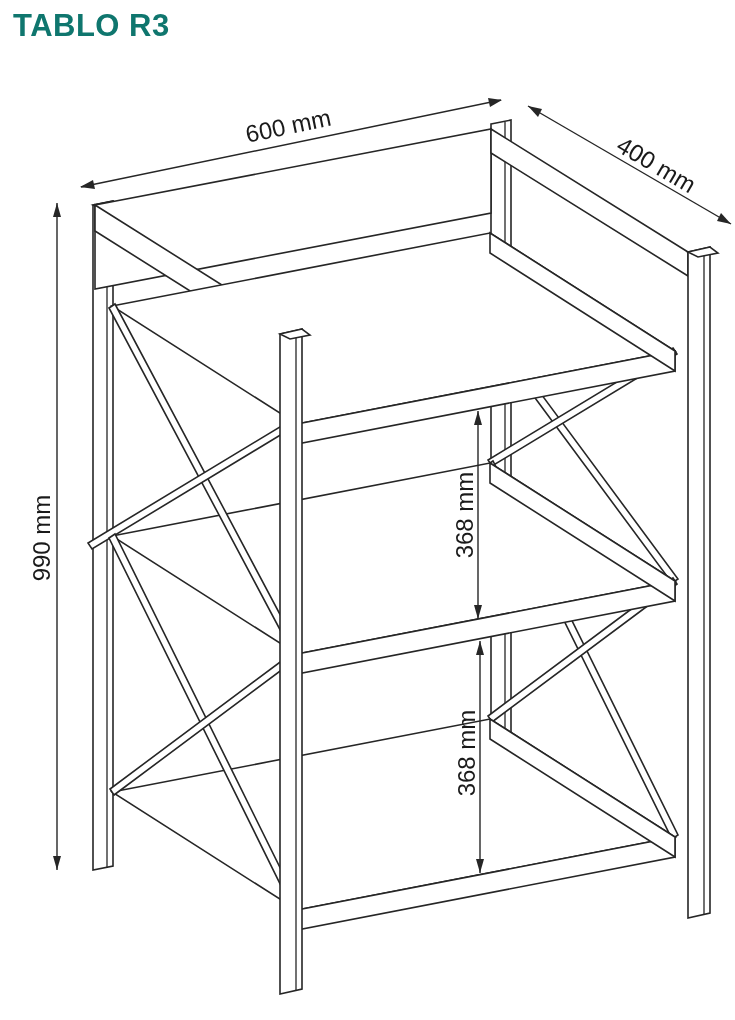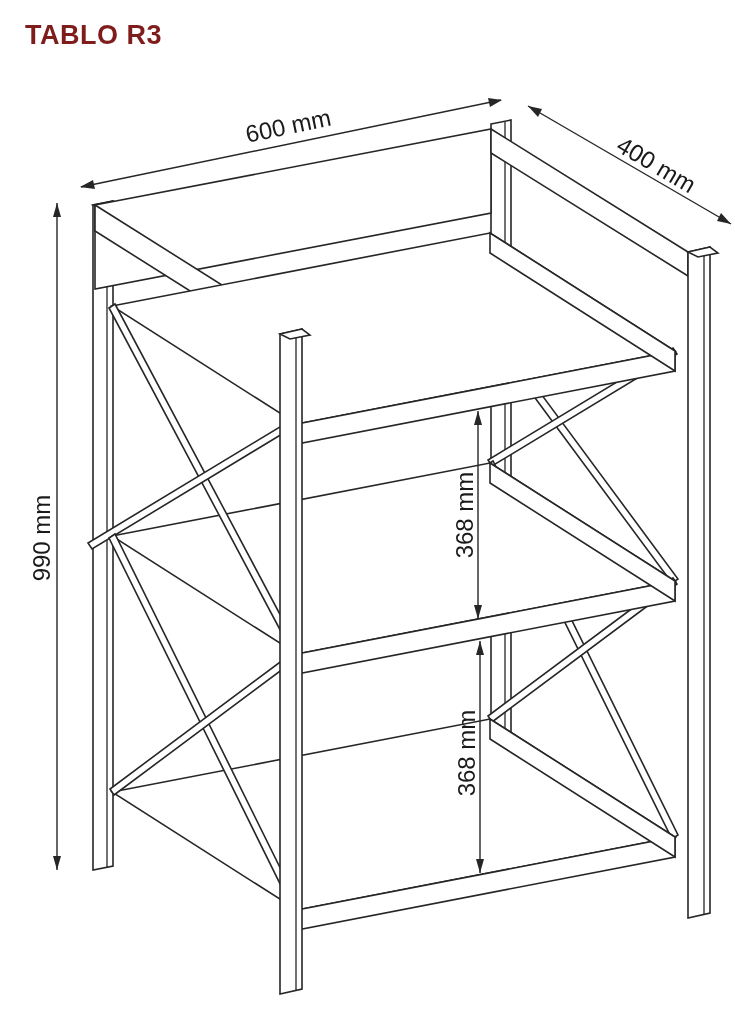--- a/index.html
+++ b/index.html
@@ -8,25 +8,25 @@
     width: 735px;
     height: 1020px;
     background: #ffffff;
     overflow: hidden;
     font-family: "Liberation Sans", sans-serif;
   }
   .stage h1 {
     position: absolute;
     top: 8px;
     left: 13px;
-    margin: 12px;
-    font-size: 27px;
+    margin: 0;
+    font-size: 31px;
     font-weight: 700;
     letter-spacing: 0.5px;
-    color: #7f1d1d;
+    color: #0f766e;
     font-family: "Liberation Sans", sans-serif;
   }
   svg.drawing { position: absolute; left: 0; top: 0; }
   svg.drawing text {
     font-family: "Liberation Sans", sans-serif;
     font-size: 24px;
     fill: #1a1a1a;
   }
   .beam { fill: #ffffff; stroke: #262626; stroke-width: 1.6; }
   .edge { stroke: #262626; stroke-width: 1.3; fill: none; }

